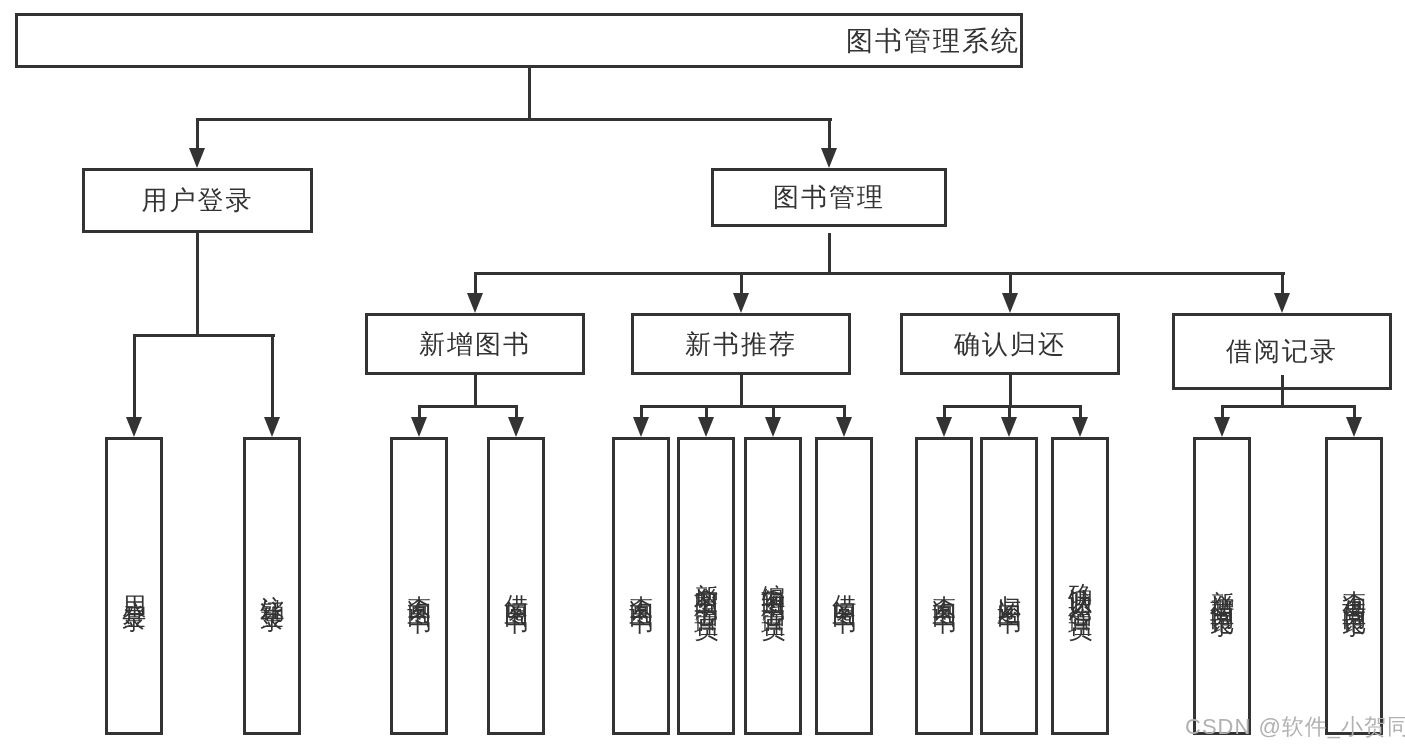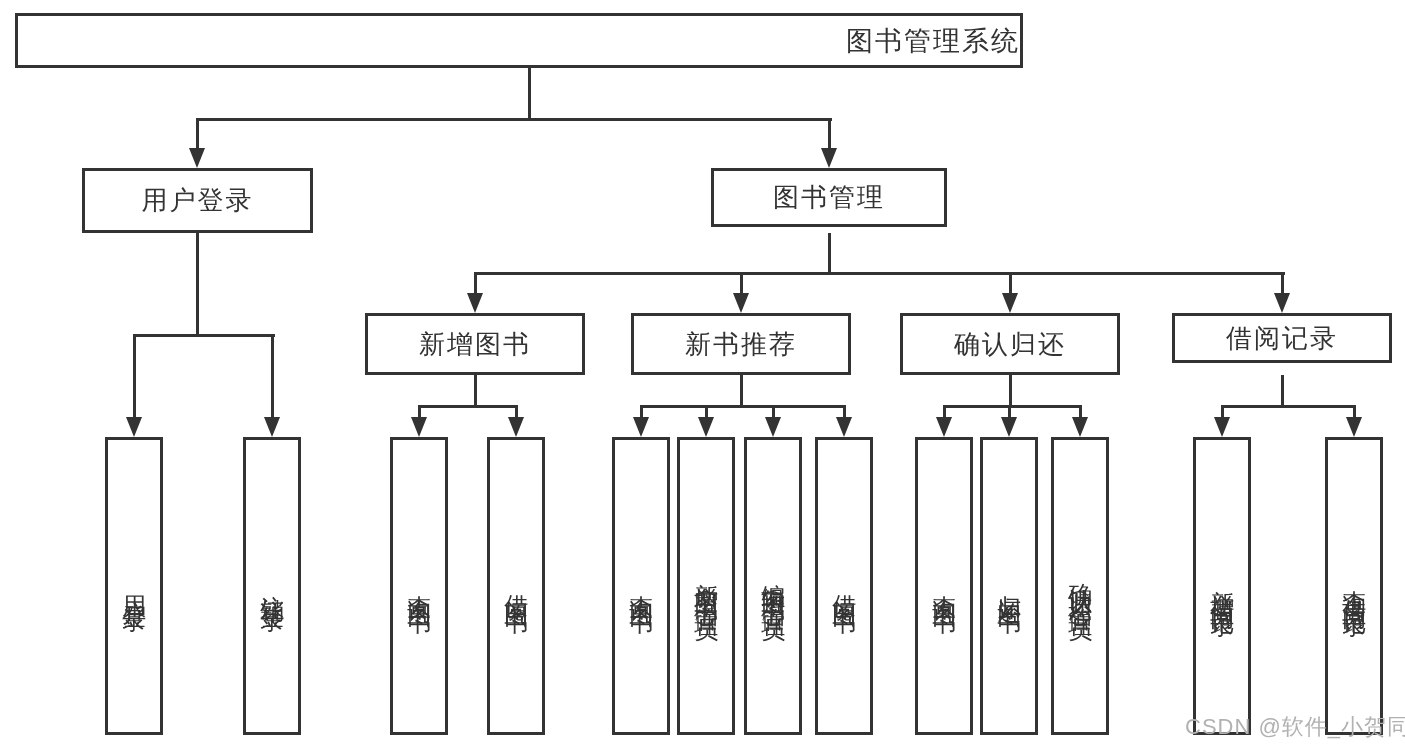--- a/index.html
+++ b/index.html
@@ -71,21 +71,21 @@
 
   <div class="box hbox" style="left:365px;top:313px;width:220px;height:62px;">
     <span>新增图书</span>
   </div>
   <div class="box hbox" style="left:631px;top:313px;width:220px;height:62px;">
     <span>新书推荐</span>
   </div>
   <div class="box hbox" style="left:900px;top:313px;width:220px;height:62px;">
     <span>确认归还</span>
   </div>
-  <div class="box hbox" style="left:1172px;top:313px;width:220px;height:50px;">
+  <div class="box hbox" style="left:1172px;top:313px;width:220px;height:77px;">
     <span>借阅记录</span>
   </div>
 
   <div class="vl" style="left:474px;top:375px;width:3px;height:32px;"></div>
   <div class="hl" style="left:418px;top:405px;width:100px;height:3px;"></div>
   <div class="vl" style="left:418px;top:405px;width:3px;height:14px;"></div>
   <div class="ar" style="left:411px;top:417px;"></div>
   <div class="vl" style="left:515px;top:405px;width:3px;height:14px;"></div>
   <div class="ar" style="left:508px;top:417px;"></div>
 

